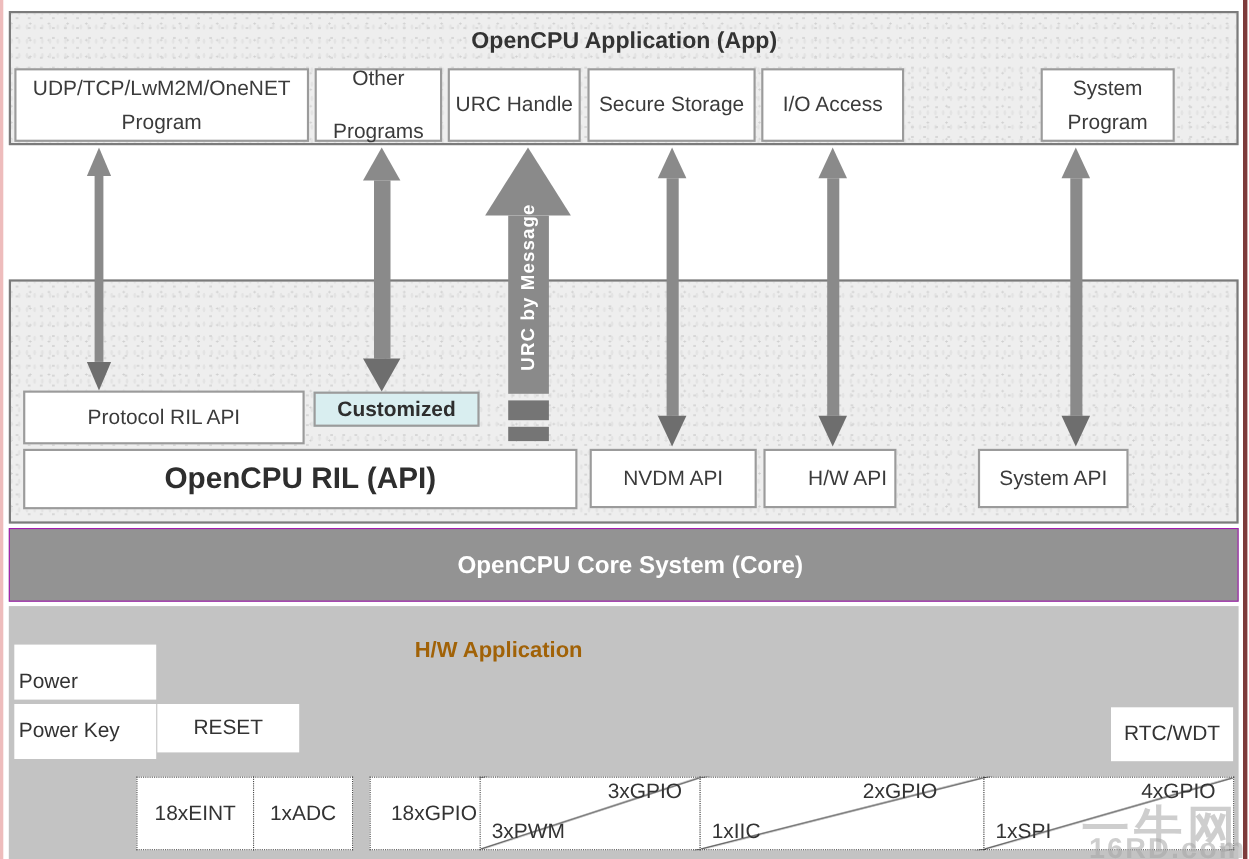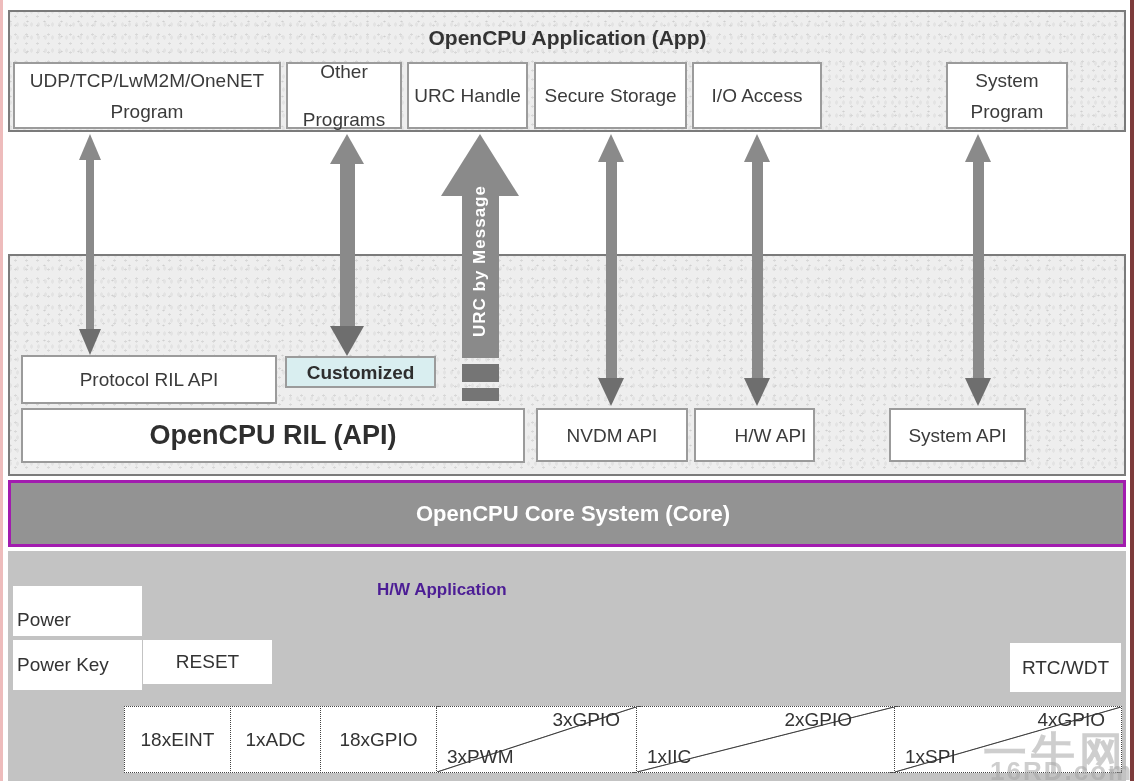--- a/index.html
+++ b/index.html
@@ -82,44 +82,44 @@
     writing-mode:vertical-rl;transform:rotate(180deg);
     color:#ffffff;font-weight:bold;font-size:17px;letter-spacing:1px;white-space:nowrap;
   }
   .dash{position:absolute;left:462px;width:37px;background:#757575;z-index:4;}
   .dash-1{top:364px;height:18px;}
   .dash-2{top:388px;height:13px;}
 
   
   .core-band{
     position:absolute;left:8px;top:480px;width:1118px;height:67px;background:#939393;
-    border:3px solid #a21caf;box-sizing:border-box;
+    border:1px solid #a21caf;box-sizing:border-box;
     display:flex;align-items:center;justify-content:center;
     color:#ffffff;font-weight:bold;font-size:22px;padding-left:12px;
   }
 
   
   .sec-hw{position:absolute;left:8px;top:551px;width:1118px;height:230px;background:#c3c3c3;}
-  .hw-title{position:absolute;left:377px;top:580px;font-weight:bold;font-size:17px;color:#4c1d95;}
+  .hw-title{position:absolute;left:377px;top:580px;font-weight:bold;font-size:20px;color:#a16207;}
   .plain{position:absolute;background:#ffffff;box-sizing:border-box;display:flex;align-items:center;font-size:19px;color:#333;}
   .p-power{left:13px;top:586px;width:129px;height:50px;align-items:flex-end;padding:0 0 5px 4px;}
   .p-powerkey{left:13px;top:640px;width:129px;height:50px;padding-left:4px;}
   .p-reset{left:143px;top:640px;width:129px;height:44px;justify-content:center;}
   .p-rtc{left:1010px;top:643px;width:111px;height:49px;justify-content:center;}
 
   
   .cell{
     position:absolute;top:706px;height:67px;background:#ffffff;box-sizing:border-box;
     border:1px dotted #444;display:flex;align-items:center;justify-content:center;
     font-size:19px;color:#333;
   }
   .c1{left:11px;width:114px;}
   .c2{left:124px;width:107px;}
   .c3{left:230px;width:91px;}
-  .c4{left:320px;width:117px;}
+  .c4{left:336px;width:117px;}
   .cdiag{justify-content:flex-start;
     background-image:linear-gradient(to bottom right,transparent calc(50% - 1px),#4a4a4a calc(50% - 0.2px),#4a4a4a calc(50% + 0.2px),transparent calc(50% + 1px));
   }
   .c5{left:436px;width:201px;}
   .c6{left:636px;width:259px;}
   .c7{left:894px;width:228px;}
   .diag-top{position:absolute;top:2px;right:16px;}
   .c6 .diag-top{right:42px;}
   .diag-bottom{position:absolute;bottom:4px;left:10px;}
 

